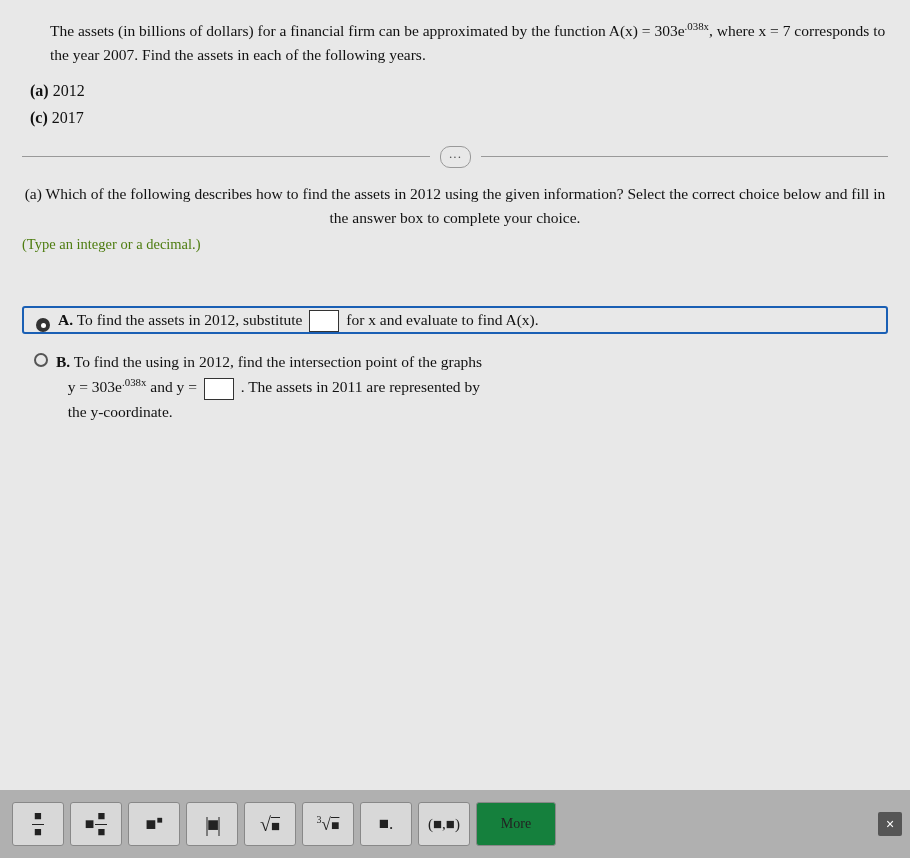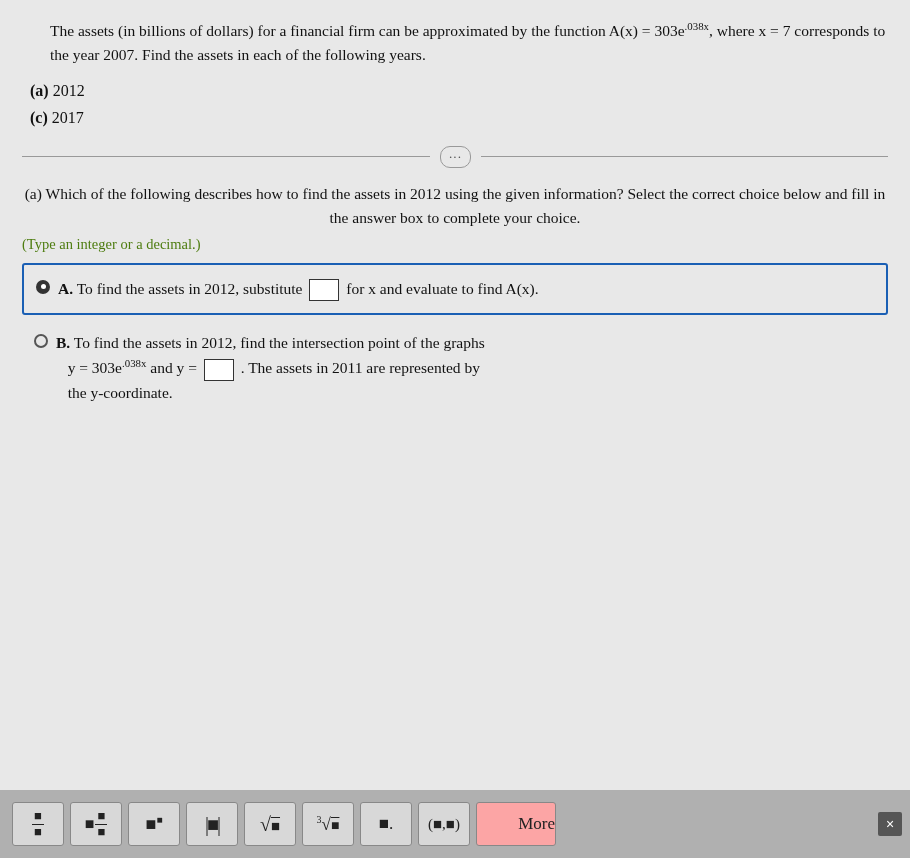--- a/index.html
+++ b/index.html
@@ -58,26 +58,27 @@
       text-align: center;
     }
     .type-note {
       font-size: 14.5px;
       color: #4d7c0f;
       margin-bottom: 10px;
     }
     .choice-box-a {
       border: 2px solid #1a5fb4;
       border-radius: 3px;
-      padding: 12px 12px;
+      padding: 0 12px;
       margin-bottom: 8px;
       background: #e8e8e8;
       display: flex;
-      align-items: flex-start;
+      align-items: flex-end;
       gap: 8px;
+      margin-top: 43px;
     }
     .choice-box-b {
       padding: 8px 12px;
       margin-bottom: 8px;
       display: flex;
       align-items: flex-start;
       gap: 8px;
     }
     .radio-selected {
       width: 14px;
@@ -147,30 +148,30 @@
       height: 44px;
       display: flex;
       align-items: center;
       justify-content: center;
       cursor: pointer;
       font-size: 18px;
       color: #222;
       flex-shrink: 0;
     }
     .toolbar-more-btn {
-      background: #fca5a5;
+      background: #15803d;
       border: 1px solid #888;
       border-radius: 3px;
       width: 80px;
       height: 44px;
       display: flex;
       align-items: center;
-      justify-content: flex-end;
+      justify-content: center;
       cursor: pointer;
-      font-size: 17px;
+      font-size: 14px;
       color: #222;
       flex-shrink: 0;
     }
     .close-btn {
       position: absolute;
       right: 8px;
       top: 50%;
       transform: translateY(-50%);
       width: 24px;
       height: 24px;
@@ -227,21 +228,21 @@
       <span> To find the assets in 2012, substitute </span>
       <span class="answer-box"></span>
       <span> for x and evaluate to find A(x).</span>
     </div>
   </div>
 
   <div class="choice-box-b">
     <div class="radio-unselected"></div>
     <div class="choice-label">
       <strong>B.</strong>
-      <span> To find the assets in 2012, find the intersection point of the graphs</span>
+      <span> To find the using in 2012, find the intersection point of the graphs</span>
       <br>
       <span>&nbsp;&nbsp;&nbsp;y = 303e<sup>.038x</sup> and y = </span>
       <span class="answer-box"></span>
       <span>. The assets in 2011 are represented by</span>
       <br>
       <span>&nbsp;&nbsp;&nbsp;the y-coordinate.</span>
     </div>
   </div>
 
   <div class="flex-spacer"></div>

